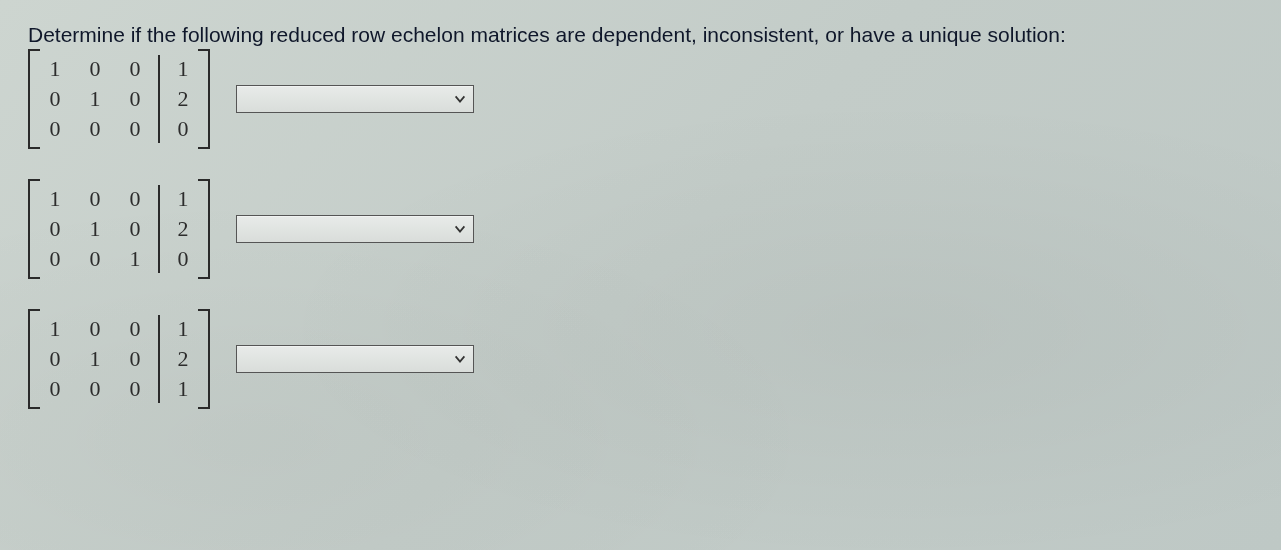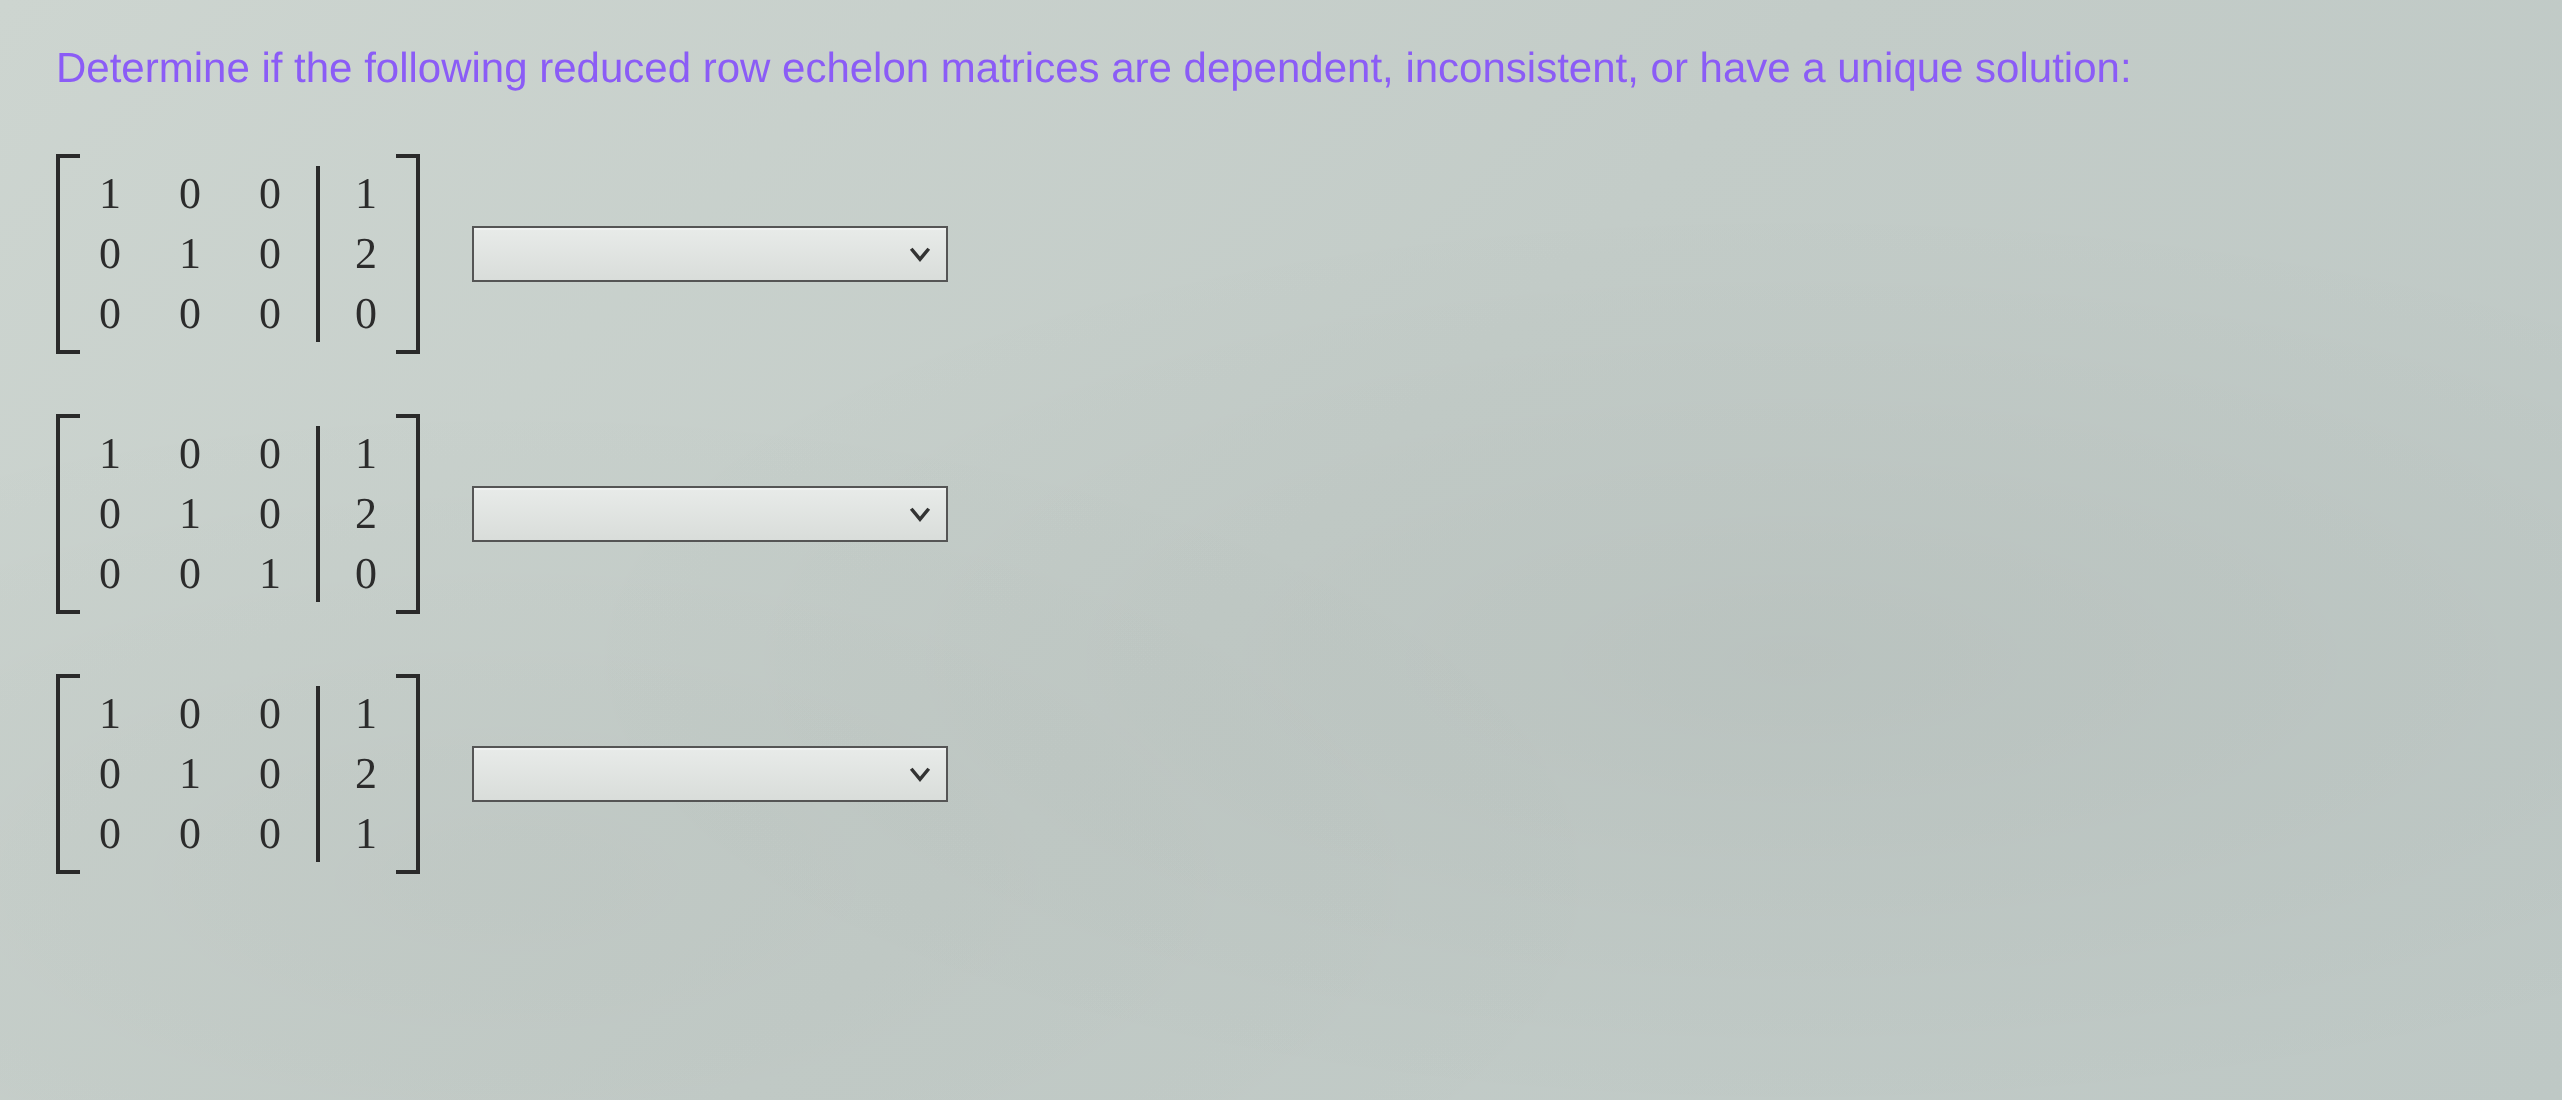--- a/index.html
+++ b/index.html
@@ -21,22 +21,21 @@
       content: '';
       position: absolute;
       inset: 0;
       background: radial-gradient(ellipse at 70% 60%, rgba(0,0,0,0.04) 0%, transparent 50%),
                   radial-gradient(ellipse at 20% 80%, rgba(0,0,0,0.03) 0%, transparent 40%);
       pointer-events: none;
     }
     .question-text {
       font-size: 21px;
       line-height: 1.4;
-      color: #8b5cf6;
-      margin-bottom: 28px;
+      color: #0f172a;
       position: relative;
       z-index: 1;
     }
     .matrix-row {
       display: flex;
       align-items: center;
       margin-bottom: 30px;
       gap: 26px;
       position: relative;
       z-index: 1;

